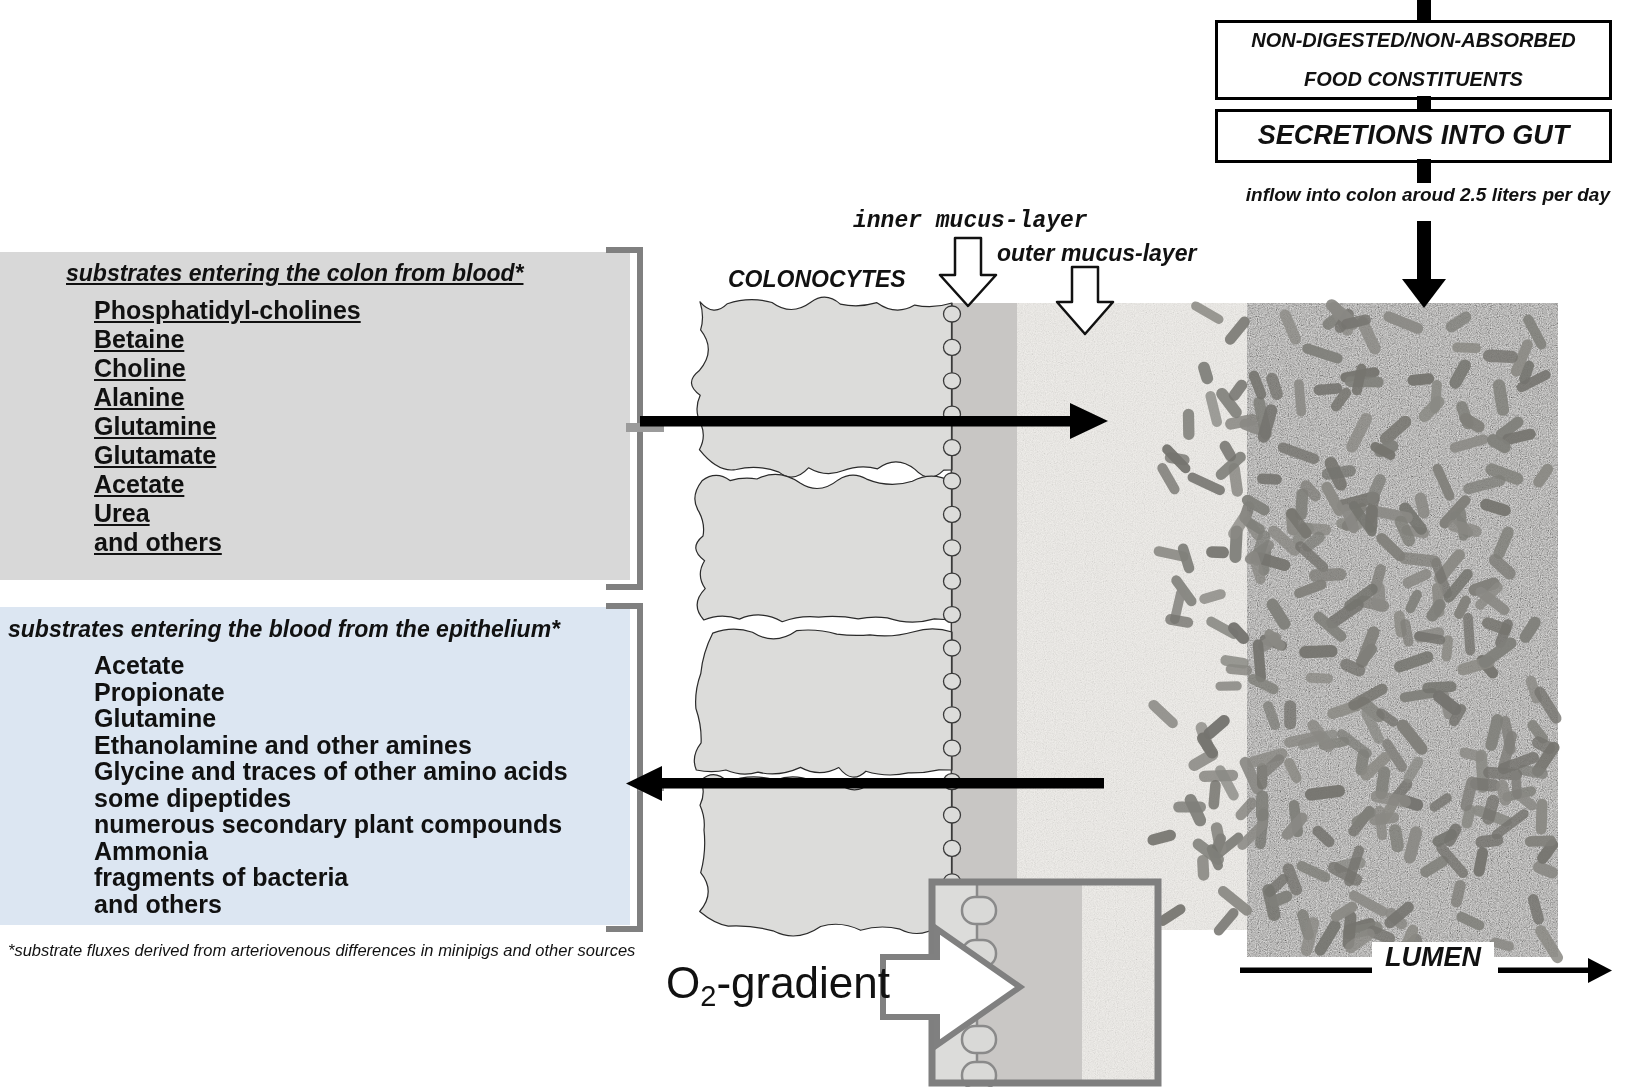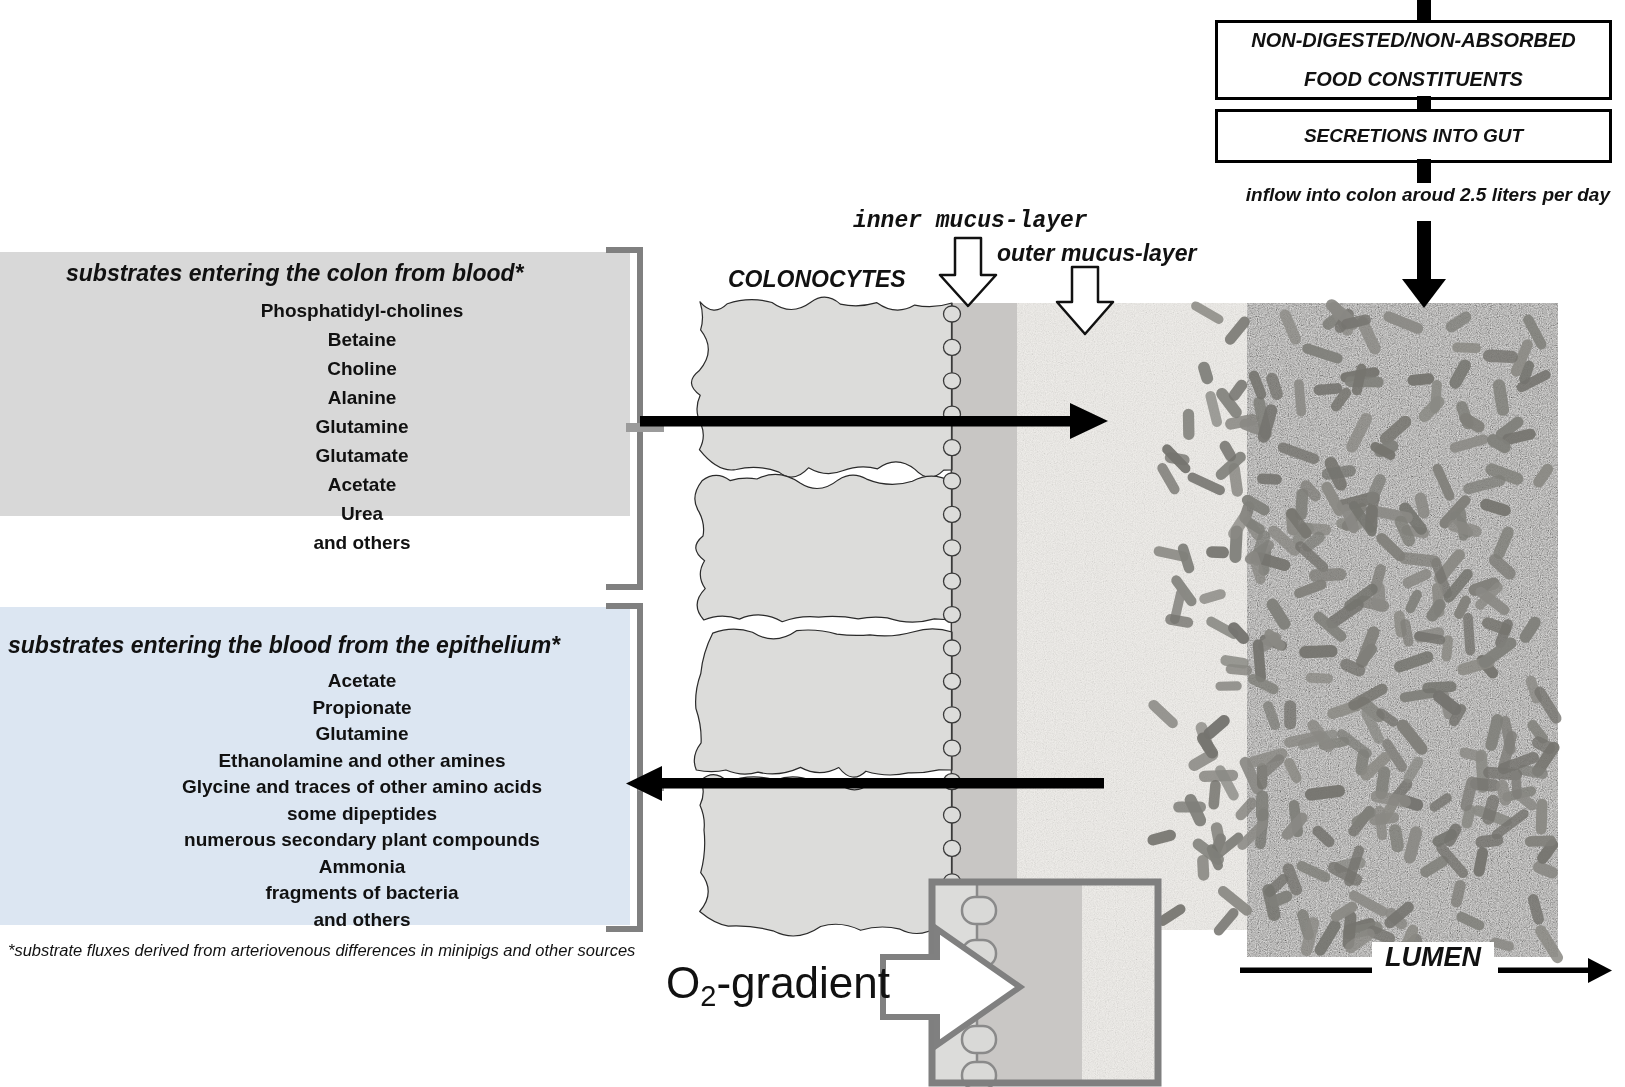--- a/index.html
+++ b/index.html
@@ -4,29 +4,29 @@
 <style>
   html,body{margin:0;padding:0;background:#fff;}
   #stage{position:relative;width:1625px;height:1087px;background:#fff;overflow:hidden;
          font-family:"Liberation Sans",sans-serif;color:#111;}
   .abs{position:absolute;}
   
   .flowbox{border:3.5px solid #000;background:#fff;display:flex;flex-direction:column;
            align-items:center;justify-content:center;text-align:center;
            font-style:italic;font-weight:bold;line-height:1.45;gap:10px;}
   #box1{left:1215px;top:20px;width:391px;height:74px;font-size:20px;}
-  #box2{left:1215px;top:109px;width:391px;height:48px;font-size:19px;}
+  #box2{left:1215px;top:109px;width:391px;height:48px;font-size:27px;}
   #inflow-caption{top:184px;right:15px;font-style:italic;font-weight:bold;font-size:19px;}
   
-  #panel-blood{left:0;top:252px;width:630px;height:264px;background:#d8d8d8;}
+  #panel-blood{left:0;top:252px;width:630px;height:328px;background:#d8d8d8;text-decoration:underline;}
   #panel-epithelium{left:0;top:607px;width:630px;height:318px;background:#dce6f2;}
   .panel-title{font-style:italic;font-weight:bold;font-size:23px;}
   #panel-blood .panel-title{margin:8px 0 0 66px;}
-  #panel-epithelium .panel-title{margin:25px 0 0 8px;}
-  .panel-items{margin:9px 0 0 94px;font-weight:bold;font-size:19px;text-align:center;}
+  #panel-epithelium .panel-title{margin:9px 0 0 8px;}
+  .panel-items{margin:9px 0 0 94px;font-weight:bold;font-size:25px;}
   #panel-blood .panel-items{line-height:29px;}
   #panel-epithelium .panel-items{line-height:26.5px;}
   #footnote{left:8px;top:941px;font-style:italic;font-size:16.5px;}
   
   .diaglabel{font-style:italic;font-weight:bold;white-space:nowrap;}
   #label-colonocytes{left:728px;top:266px;font-size:23px;}
   #label-inner-mucus{left:853px;top:208px;font-size:23px;font-family:Liberation Mono, monospace;}
   #label-outer-mucus{left:997px;top:240px;font-size:23px;}
   #lumen-patch{left:1372px;top:942px;width:122px;height:42px;background:#fff;
                display:flex;align-items:flex-start;justify-content:center;}

